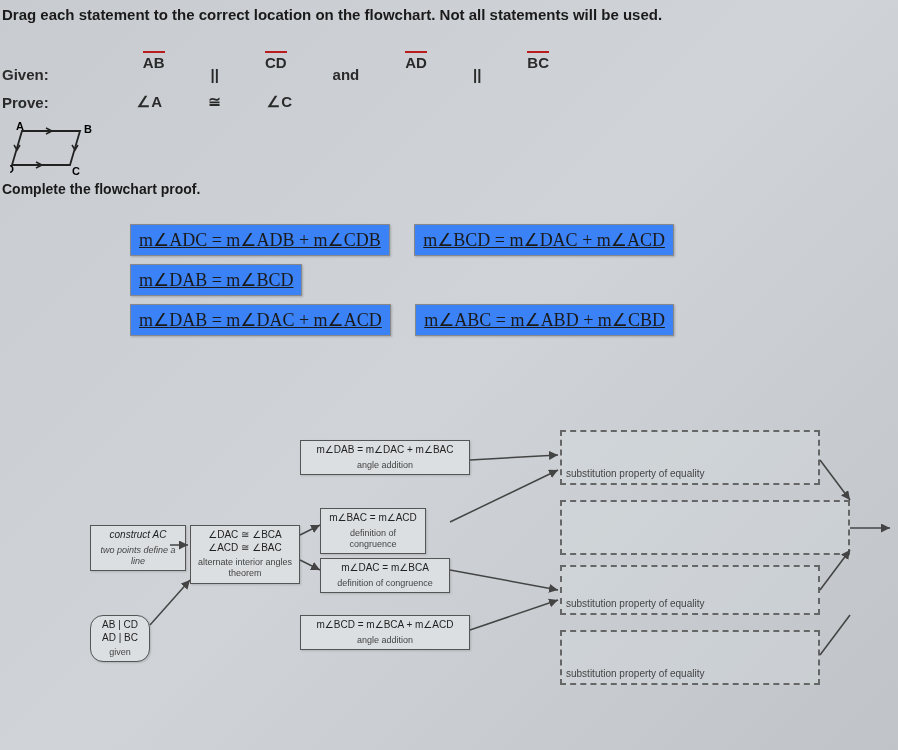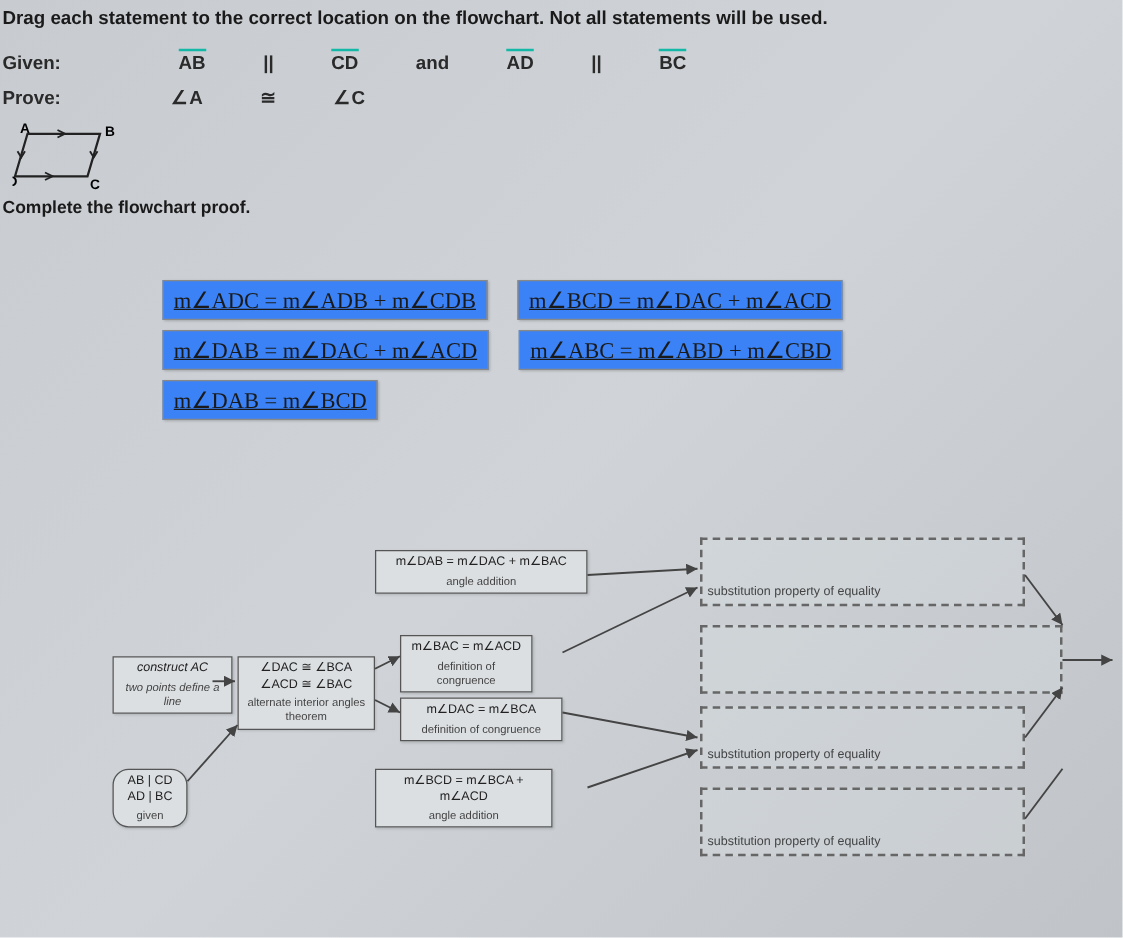--- a/index.html
+++ b/index.html
@@ -8,21 +8,21 @@
   height: 750px;
   background: linear-gradient(135deg, #c8ccd0 0%, #d0d4d8 50%, #c0c4c8 100%);
   font-family: Arial, sans-serif;
   color: #2a2a2a;
   overflow: hidden;
   position: relative;
 }
 .header { padding: 6px 10px 0 2px; }
 .instr { font-size: 15px; font-weight: bold; color: #1a1a1a; }
 .given-row { display: flex; align-items: flex-end; margin-top: 16px; font-size: 15px; font-weight: bold; gap: 44px; }
-.segment { border-top: 2px solid #14b8a6; display: inline-block; padding-top: 1px; margin: 0 2px; }
+.segment { border-top: 2px solid #b91c1c; display: inline-block; padding-top: 1px; margin: 12px 2px; }
 .prove-row { display: flex; align-items: center; margin-top: 10px; font-size: 15px; font-weight: bold; gap: 42px; }
 .angle::before { content: "\2220"; margin-right: 1px; }
 .congr { margin: 0 4px; }
 .diagram { margin: 10px 0 4px 8px; }
 .diagram svg { display: block; }
 .complete { font-size: 14px; font-weight: bold; color: #1a1a1a; margin-top: 2px; }
 
 .drag-area { position: absolute; left: 120px; top: 220px; }
 .drag-item {
   background: #3b82f6;
@@ -106,46 +106,46 @@
 
   <div class="complete">Complete the flowchart proof.</div>
 </div>
 
 <div class="drag-area">
   <div>
     <span class="drag-item"><span class="u">m∠ADC = m∠ADB + m∠CDB</span></span>
     <span class="drag-item"><span class="u">m∠BCD = m∠DAC + m∠ACD</span></span>
   </div>
   <div>
+    <span class="drag-item"><span class="u">m∠DAB = m∠BCD</span></span>
+  </div>
+  <div>
     <span class="drag-item"><span class="u">m∠DAB = m∠DAC + m∠ACD</span></span>
     <span class="drag-item"><span class="u">m∠ABC = m∠ABD + m∠CBD</span></span>
-  </div>
-  <div>
-    <span class="drag-item"><span class="u">m∠DAB = m∠BCD</span></span>
   </div>
 </div>
 
 <div class="flowchart">
 
   <div class="fbox" style="left:300px; top:10px; width:170px;">
     <div>m∠DAB = m∠DAC + m∠BAC</div>
     <div class="sub">angle addition</div>
   </div>
 
   <div class="fbox" style="left:320px; top:78px; width:106px;">
     <div>m∠BAC = m∠ACD</div>
     <div class="sub">definition of congruence</div>
   </div>
 
   <div class="fbox" style="left:320px; top:128px; width:130px;">
     <div>m∠DAC = m∠BCA</div>
     <div class="sub">definition of congruence</div>
   </div>
 
-  <div class="fbox" style="left:300px; top:185px; width:142px;">
+  <div class="fbox" style="left:300px; top:185px; width:170px;">
     <div>m∠BCD = m∠BCA + m∠ACD</div>
     <div class="sub">angle addition</div>
   </div>
 
   <div class="fbox" style="left:190px; top:95px; width:110px;">
     <div style="white-space:pre-line">∠DAC ≅ ∠BCA
 ∠ACD ≅ ∠BAC</div>
     <div class="sub">alternate interior angles theorem</div>
   </div>
 

